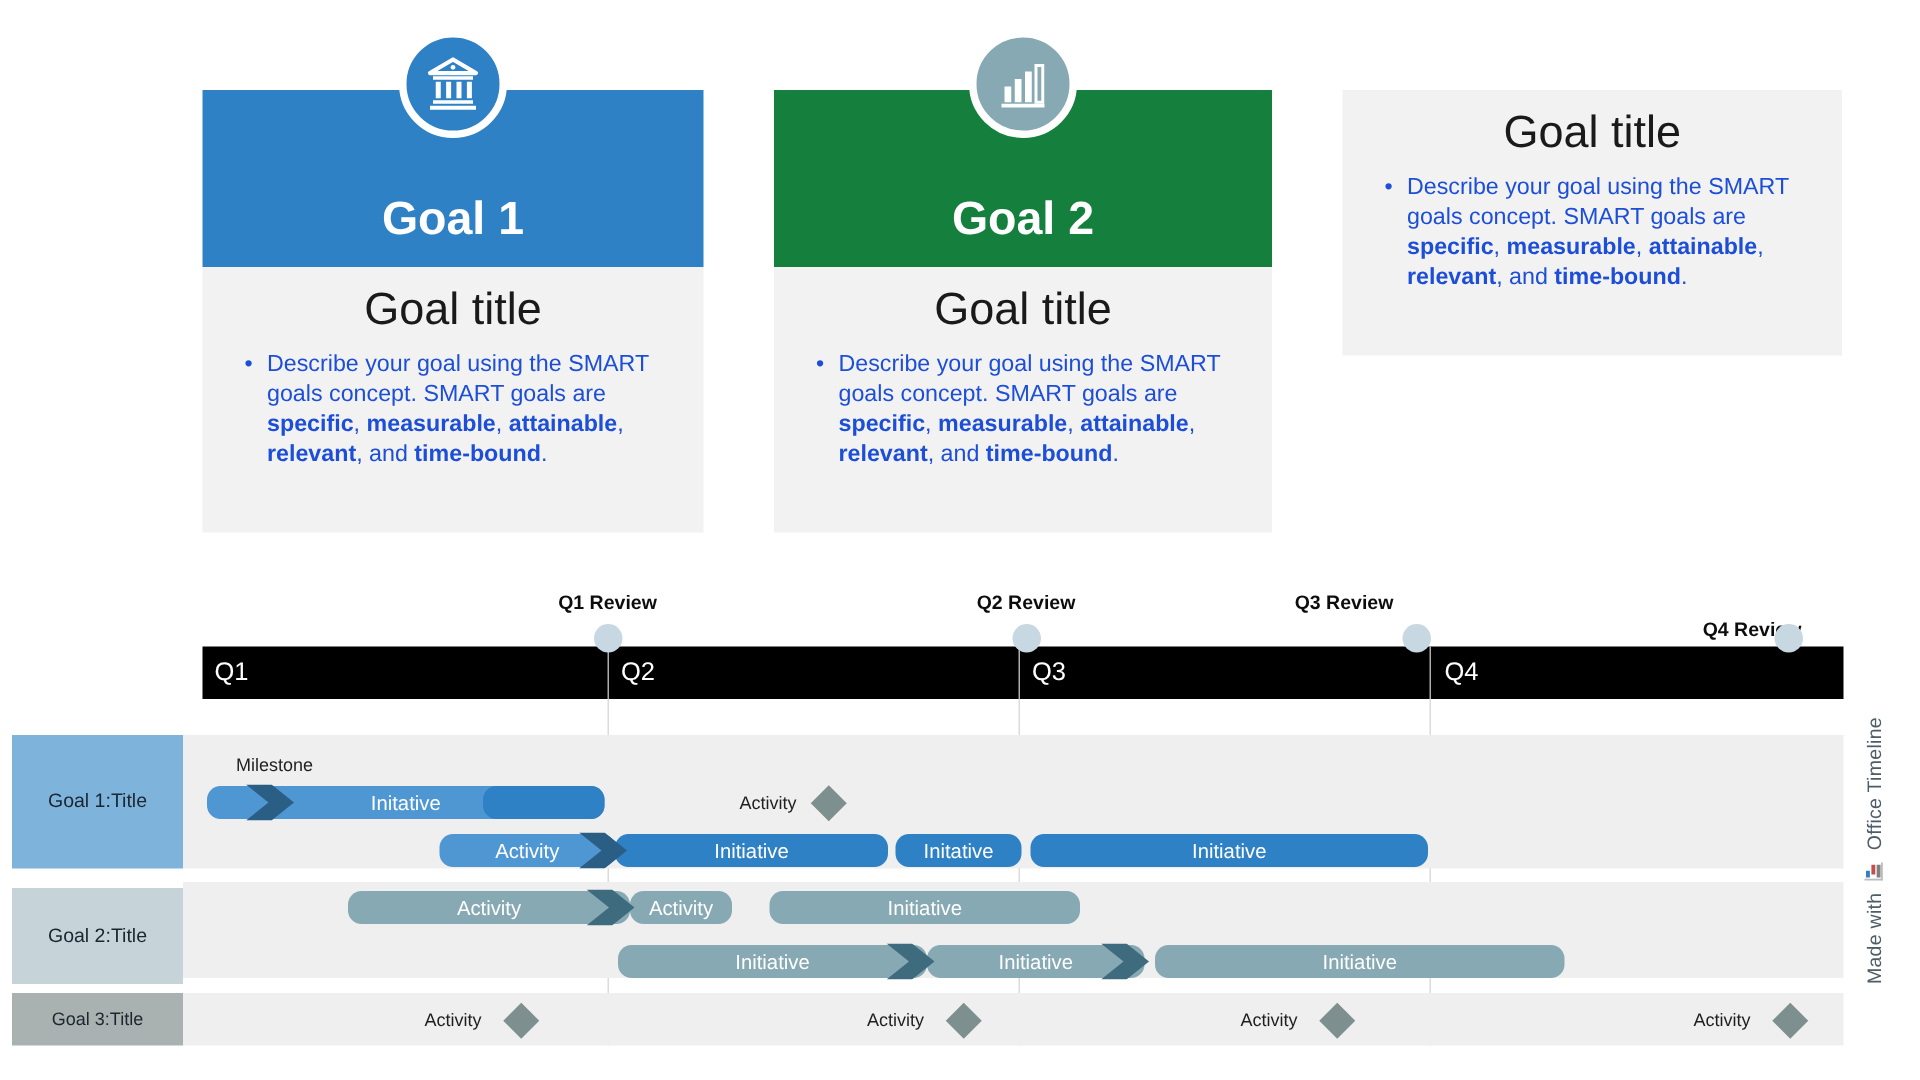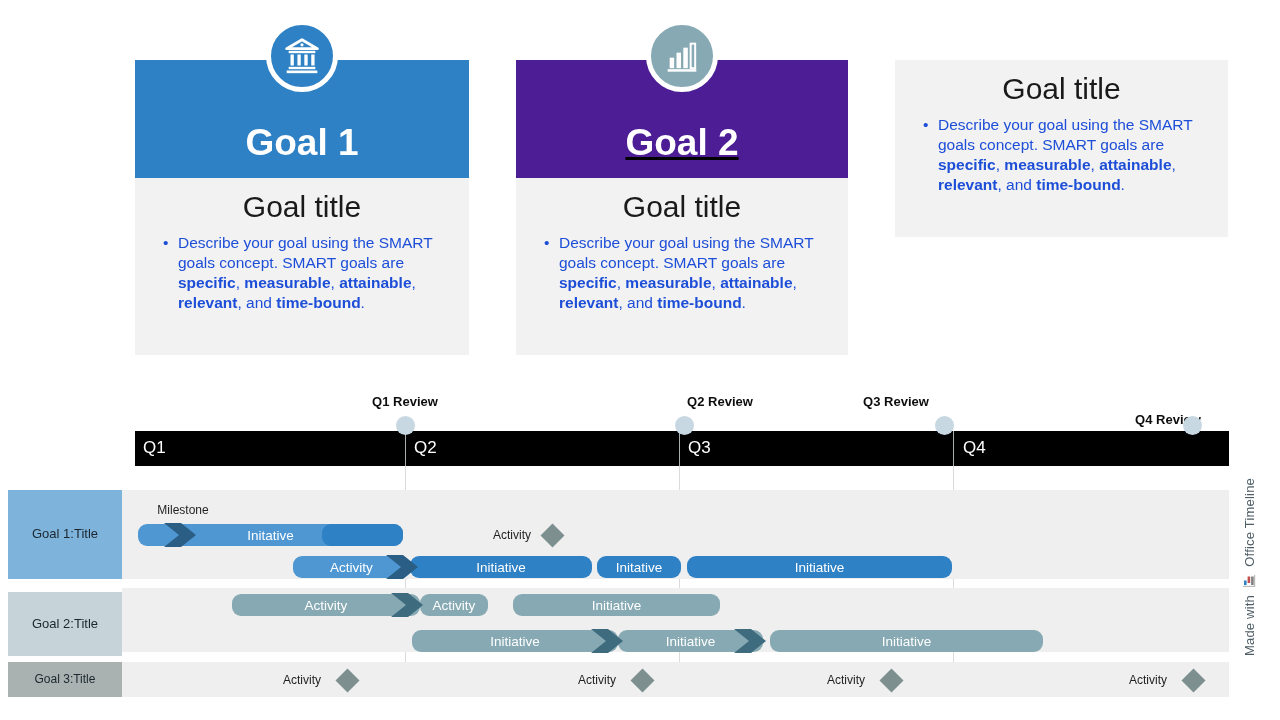--- a/index.html
+++ b/index.html
@@ -3,21 +3,21 @@
 <meta charset="utf-8">
 <style>
   *{box-sizing:border-box}
   html,body{margin:0;padding:0;background:#fff}
   body{font-family:"Liberation Sans",sans-serif}
   #canvas{position:relative;width:1280px;height:720px;background:#ffffff;overflow:hidden}
 
   
   .goal-card{position:absolute;top:60px;height:295px}
   .card-header{position:relative;height:118px;display:flex;align-items:flex-end;justify-content:center}
-  .card-title{color:#fff;font-weight:700;font-size:37px;line-height:1;margin-bottom:17px}
+  .card-title{color:#fff;font-weight:700;font-size:31px;line-height:1;margin-bottom:17px}
   .icon-circle{position:absolute;top:-40px;left:50%;transform:translateX(-50%);width:72px;height:72px;
                border:5px solid #fff;border-radius:50%;display:flex;align-items:center;justify-content:center}
   .card-body{background:#F2F2F2;height:177px;padding:10px 24px 0 24px}
   .body-title{font-size:30px;color:#1a1a1a;text-align:center;margin:2px 0 9px 0;font-weight:400}
   .bullet{position:relative;font-size:15.5px;line-height:1.3;color:#1d4ed8;padding-left:19px}
   .bullet::before{content:"\2022";position:absolute;left:4px;top:0}
   .bullet b{font-weight:700}
 
   
   .axis-bar{position:absolute;background:#000}
@@ -67,21 +67,21 @@
             </svg>
           </div>
           <div class="card-title">Goal 1</div>
         </div>
         <div class="card-body">
           <div class="body-title">Goal title</div>
           <div class="bullet"><span>Describe your goal using the SMART goals concept. SMART goals are </span><b>specific</b><span>, </span><b>measurable</b><span>, </span><b>attainable</b><span>, </span><b>relevant</b><span>, and </span><b>time-bound</b><span>.</span></div>
         </div>
       </div>
       <div class="goal-card" style="left: 516px; width: 332px;">
-        <div class="card-header" style="background: #4c1d95; text-decoration: underline;">
+        <div class="card-header" style="background: #15803d;">
           <div class="icon-circle" style="background: rgb(134, 169, 179); color: rgb(134, 169, 179);">
             <svg width="40" height="40" viewBox="0 0 24 24">
               <rect x="4.6" y="13" width="2.7" height="6.3" fill="#fff"></rect>
               <rect x="8.7" y="10" width="2.7" height="9.3" fill="#fff"></rect>
               <rect x="12.8" y="7" width="2.7" height="12.3" fill="#fff"></rect>
               <rect x="17.2" y="4.6" width="2.7" height="14.7" fill="none" stroke="#fff" stroke-width="1.2"></rect>
               <rect x="3.4" y="19.9" width="17.2" height="1.5" fill="#fff"></rect>
             </svg>
           </div>
           <div class="card-title">Goal 2</div>
@@ -106,21 +106,21 @@
         <div class="quarter-label" style="left: 828px;">Q4</div>
       </div>
       <div class="axis-divider" style="left: 405px; top: 431px; height: 35px;"></div>
       <div class="gridline" style="left: 405px; top: 466px; height: 231px;"></div>
       <div class="axis-divider" style="left: 679px; top: 431px; height: 35px;"></div>
       <div class="gridline" style="left: 679px; top: 466px; height: 231px;"></div>
       <div class="axis-divider" style="left: 953px; top: 431px; height: 35px;"></div>
       <div class="gridline" style="left: 953px; top: 466px; height: 231px;"></div>
       <div class="review-label" style="left: 405px; top: 394px;">Q1 Review</div>
       <div class="review-circle" style="left: 395.5px; top: 416px; background: rgb(199, 216, 227);"></div>
-      <div class="review-label" style="left: 684px; top: 394px; margin-left: 36px;">Q2 Review</div>
+      <div class="review-label" style="left: 684px; top: 394px;">Q2 Review</div>
       <div class="review-circle" style="left: 674.5px; top: 416px; background: rgb(199, 216, 227);"></div>
       <div class="review-label" style="left: 896px; top: 394px;">Q3 Review</div>
       <div class="review-circle" style="left: 934.5px; top: 416px; background: rgb(199, 216, 227);"></div>
       <div class="review-label" style="left: 1168px; top: 394px; margin-top: 18px;">Q4 Review</div>
       <div class="review-circle" style="left: 1182.5px; top: 416px; background: rgb(199, 216, 227);"></div>
     </div>
   <div id="lanes">
       <div class="lane-bg" style="top: 490px; height: 89px; background: rgb(239, 239, 239);"></div>
       <div class="lane-label" style="top: 490px; height: 89px; background: rgb(126, 179, 220); font-size: 13px;">
         <div>Goal 1:</div>

